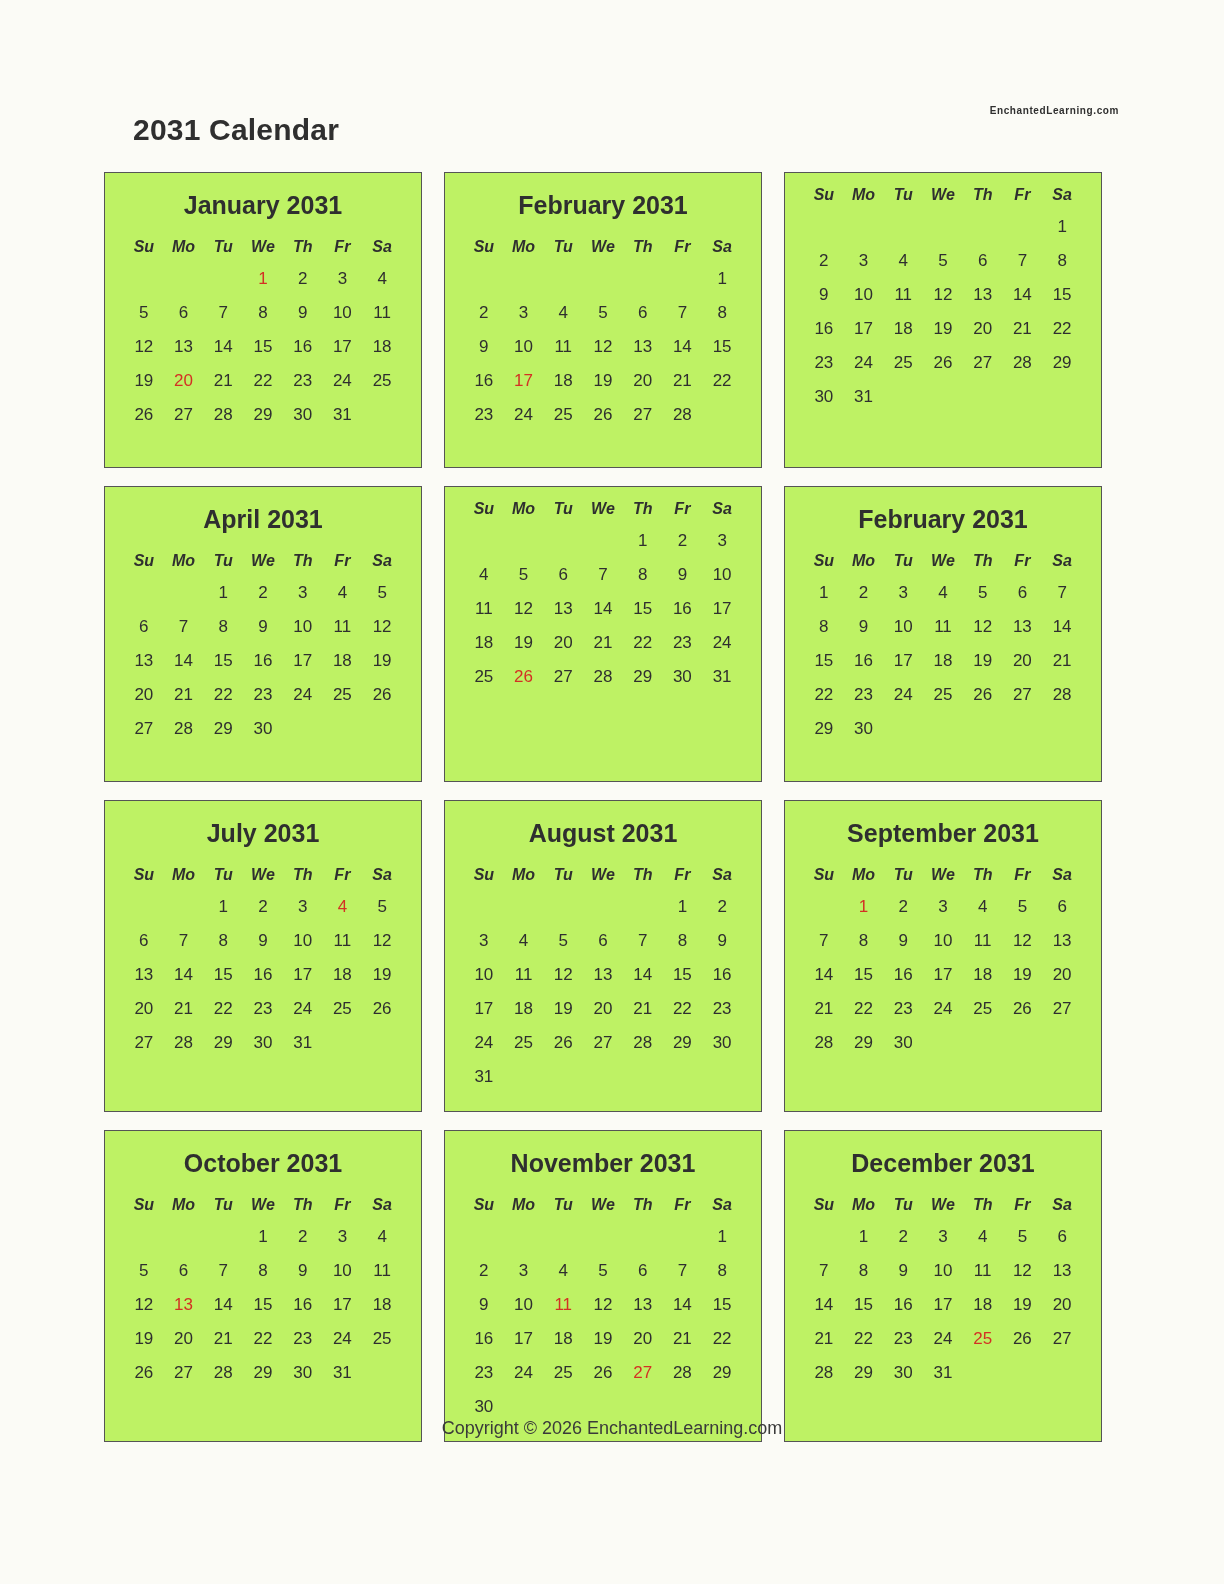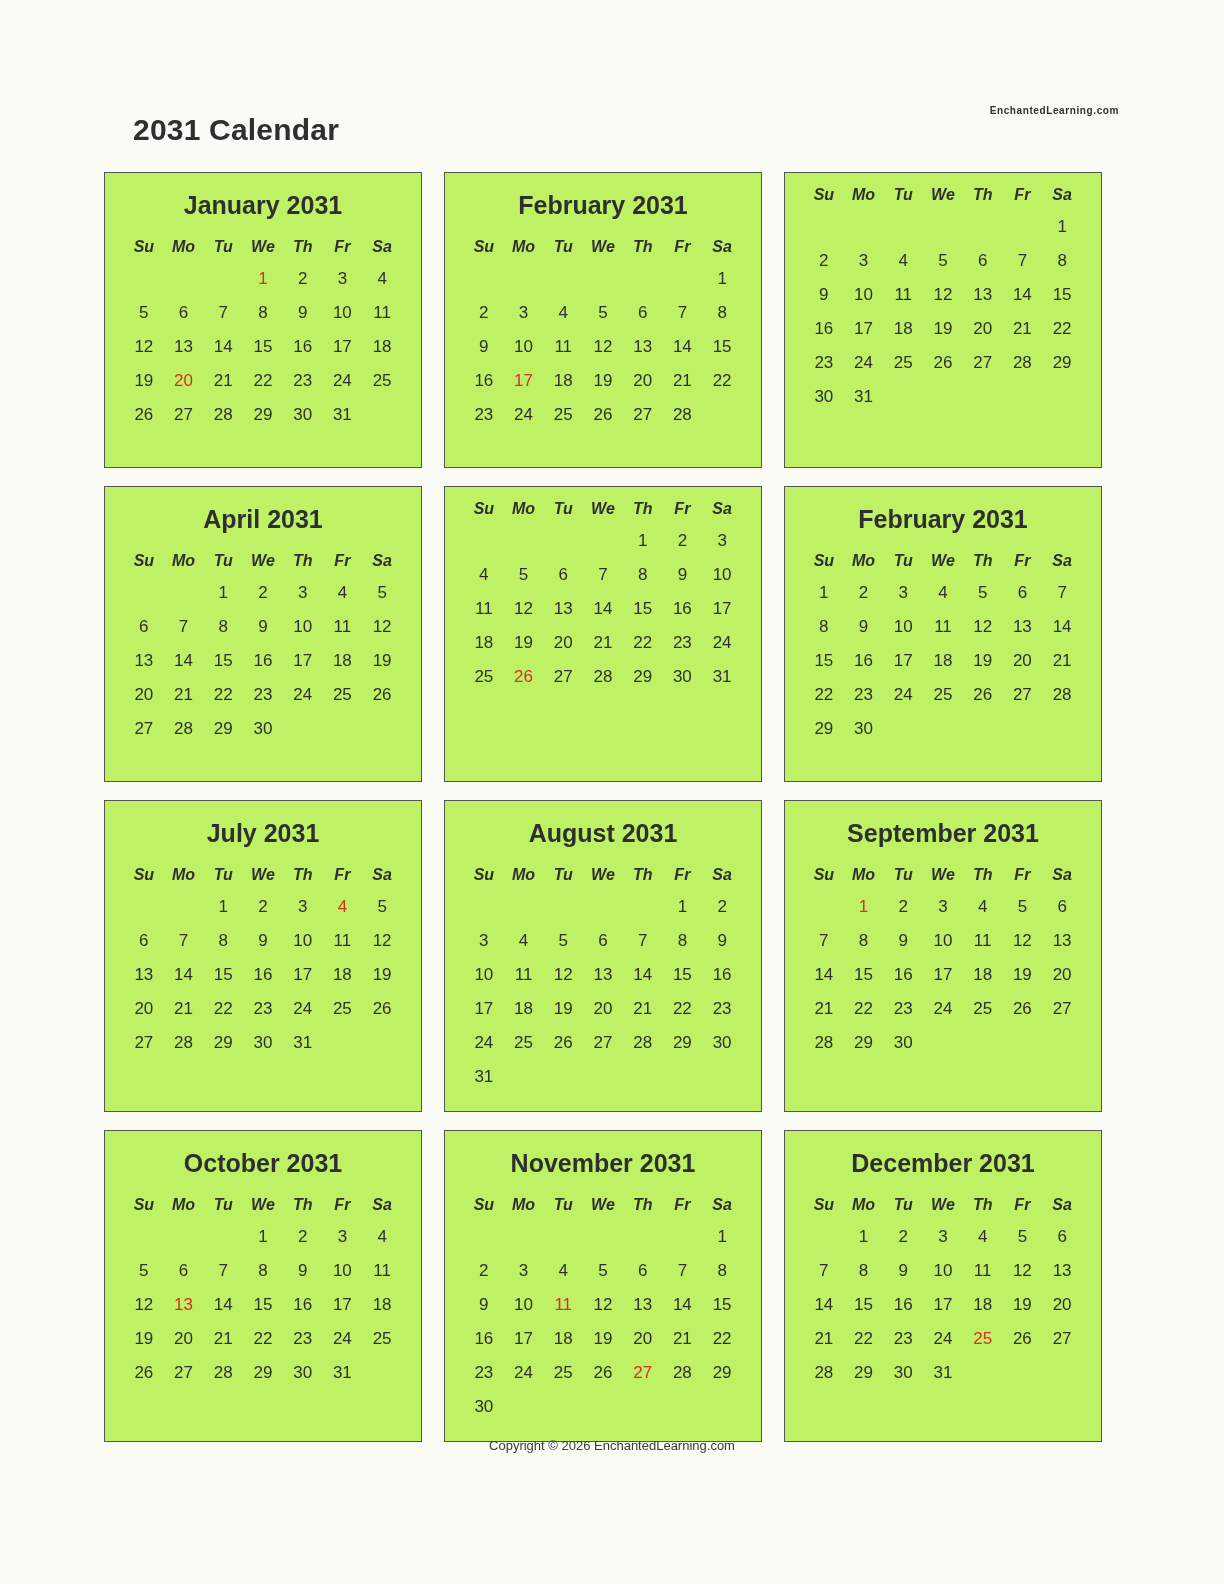--- a/index.html
+++ b/index.html
@@ -94,23 +94,22 @@
   }
   table.cal td.empty {
     color: transparent;
   }
   .footer {
     position: absolute;
     left: 0;
     top: 1418px;
     width: 1224px;
     text-align: center;
-    font-size: 13px;
+    font-size: 18px;
     color: #3a3a3a;
-    margin-top: 20px;
   }
 </style>
 </head>
 <body>
 
 <div class="page">
 
   <div class="brand">EnchantedLearning.com</div>
 
   <div class="page-title">2031  Calendar</div>

